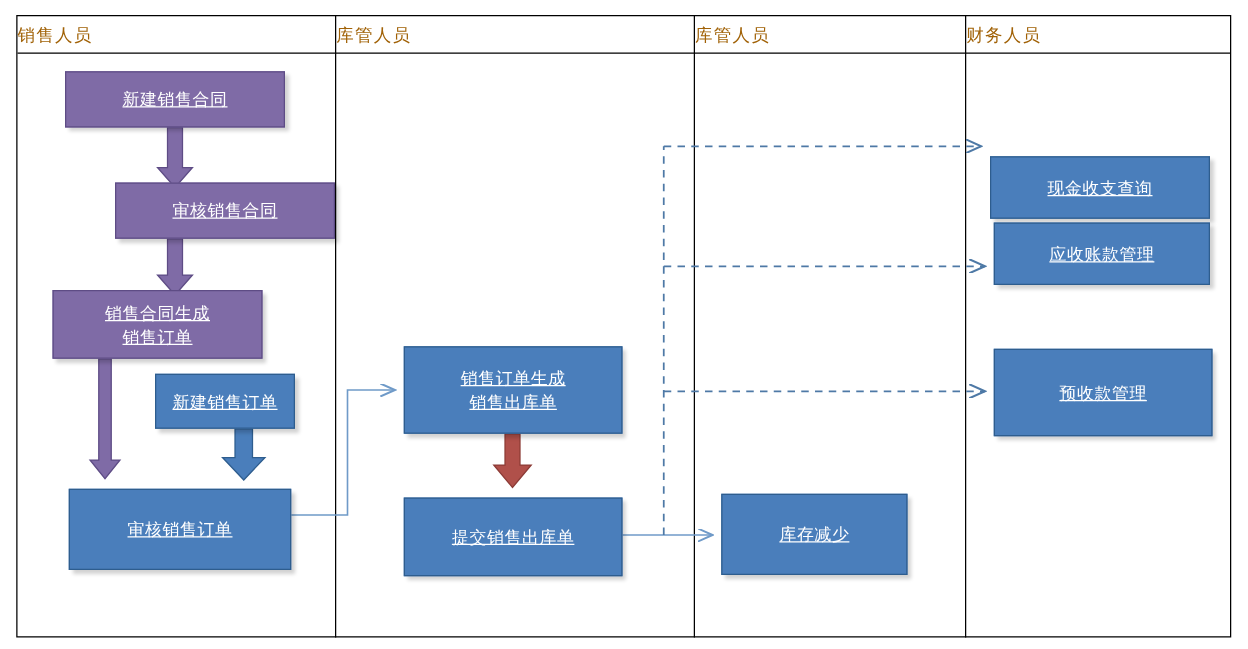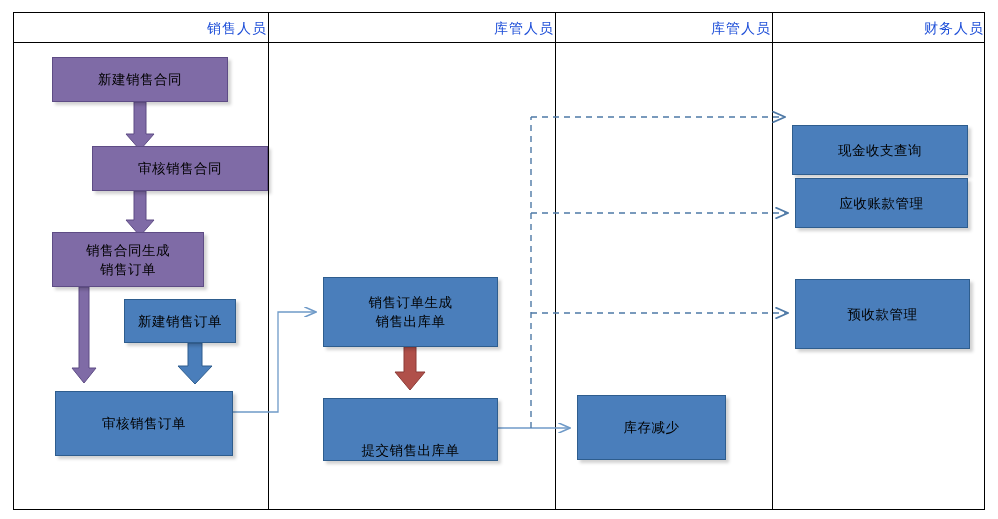--- a/index.html
+++ b/index.html
@@ -16,34 +16,35 @@
     width:972px;height:498px;
     border:1px solid #000;
     box-sizing:border-box;
   }
   .lane-header{
     position:absolute;left:0;top:0;width:100%;height:30px;
     border-bottom:1px solid #000;box-sizing:border-box;
   }
   .lane-title{
     position:absolute;top:0;height:30px;line-height:30px;
-    text-align:right;font-size:14px;color:#1d4ed8;
+    text-align:left;font-size:14px;color:#a16207;
     letter-spacing:1px;
   }
   .lane-divider{
     position:absolute;top:0;width:0;border-left:1px solid #000;height:498px;
   }
 
   
   .node{
     position:absolute;box-sizing:border-box;
     display:flex;align-items:center;justify-content:center;
-    text-align:center;color:#000000;font-size:13.5px;line-height:19px;
+    text-align:center;color:#ffffff;font-size:13.5px;line-height:19px;
     letter-spacing:.5px;
     box-shadow:3px 3px 3px rgba(0,0,0,.18);
+    text-decoration:underline;
   }
   .node.purple{background:#7F6BA6;border:1px solid #5E4C85;}
   .node.blue{background:#4A7EBB;border:1px solid #2E5D8E;}
 
   
   #wires{position:absolute;left:0;top:0;width:998px;height:519px;pointer-events:none;}
 </style>
 </head>
 <body>
 
@@ -118,35 +119,35 @@
     </g>
   </svg>
 
   <div id="node-layer">
       <div class="node purple" style="left: 52px; top: 57px; width: 176px; height: 45px;">
         <span style="white-space: pre-line;">新建销售合同</span>
       </div>
       <div class="node purple" style="left: 52px; top: 146px; width: 176px; height: 45px; margin-left: 40px;">
         <span style="white-space: pre-line;">审核销售合同</span>
       </div>
-      <div class="node purple" style="left: 52px; top: 232px; width: 152px; height: 55px;">
+      <div class="node purple" style="left: 42px; top: 232px; width: 168px; height: 55px;">
         <span style="white-space: pre-line;">销售合同生成
 销售订单</span>
       </div>
       <div class="node blue" style="left: 124px; top: 299px; width: 112px; height: 44px;">
         <span style="white-space: pre-line;">新建销售订单</span>
       </div>
       <div class="node blue" style="left: 55px; top: 391px; width: 178px; height: 65px;">
         <span style="white-space: pre-line;">审核销售订单</span>
       </div>
       <div class="node blue" style="left: 323px; top: 277px; width: 175px; height: 70px;">
         <span style="white-space: pre-line;">销售订单生成
 销售出库单</span>
       </div>
-      <div class="node blue" style="left: 323px; top: 398px; width: 175px; height: 63px; align-items: flex-end;">
+      <div class="node blue" style="left: 323px; top: 398px; width: 175px; height: 63px;">
         <span style="white-space: pre-line;">提交销售出库单</span>
       </div>
       <div class="node blue" style="left: 577px; top: 395px; width: 149px; height: 65px;">
         <span style="white-space: pre-line;">库存减少</span>
       </div>
       <div class="node blue" style="left: 792px; top: 82px; width: 176px; height: 50px; margin-top: 43px;">
         <span style="white-space: pre-line;">现金收支查询</span>
       </div>
       <div class="node blue" style="left: 795px; top: 178px; width: 173px; height: 50px;">
         <span style="white-space: pre-line;">应收账款管理</span>

